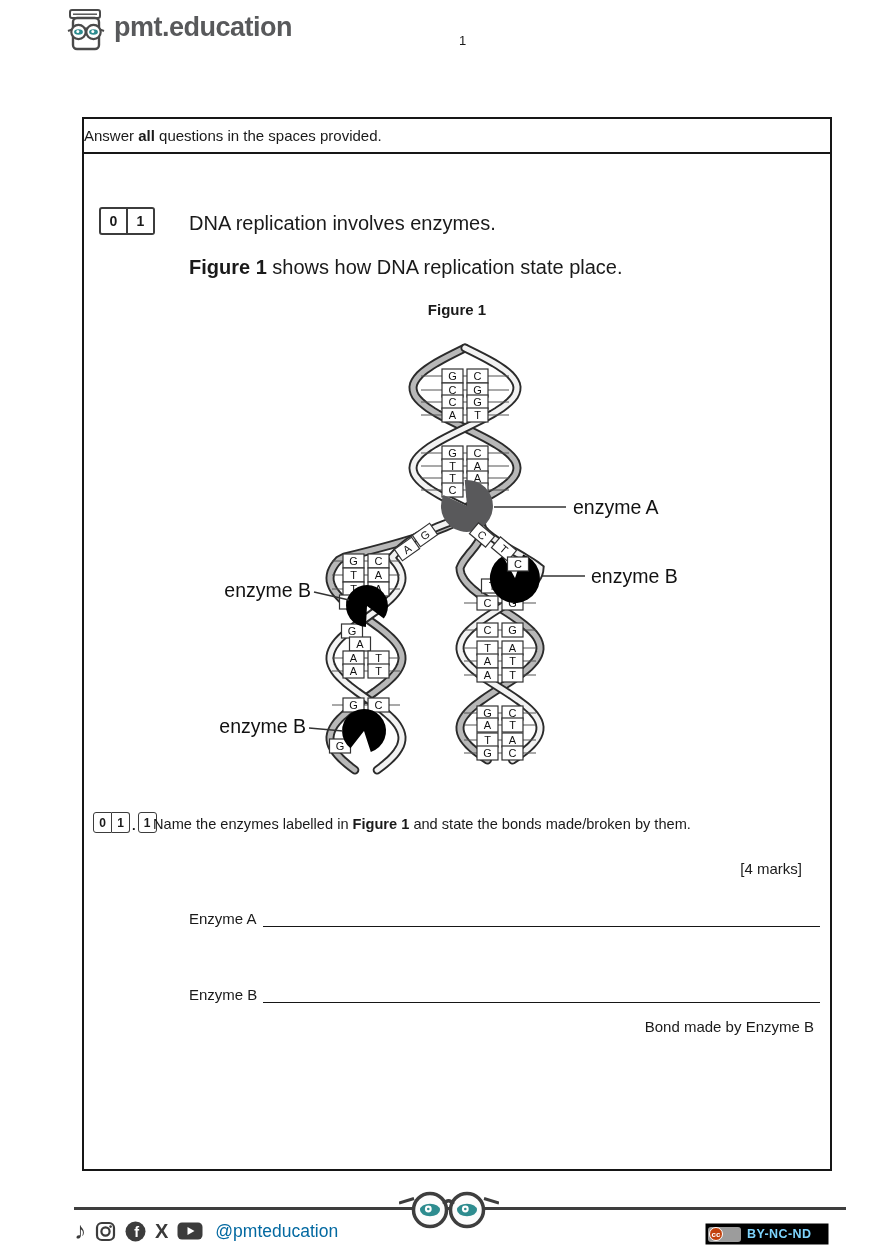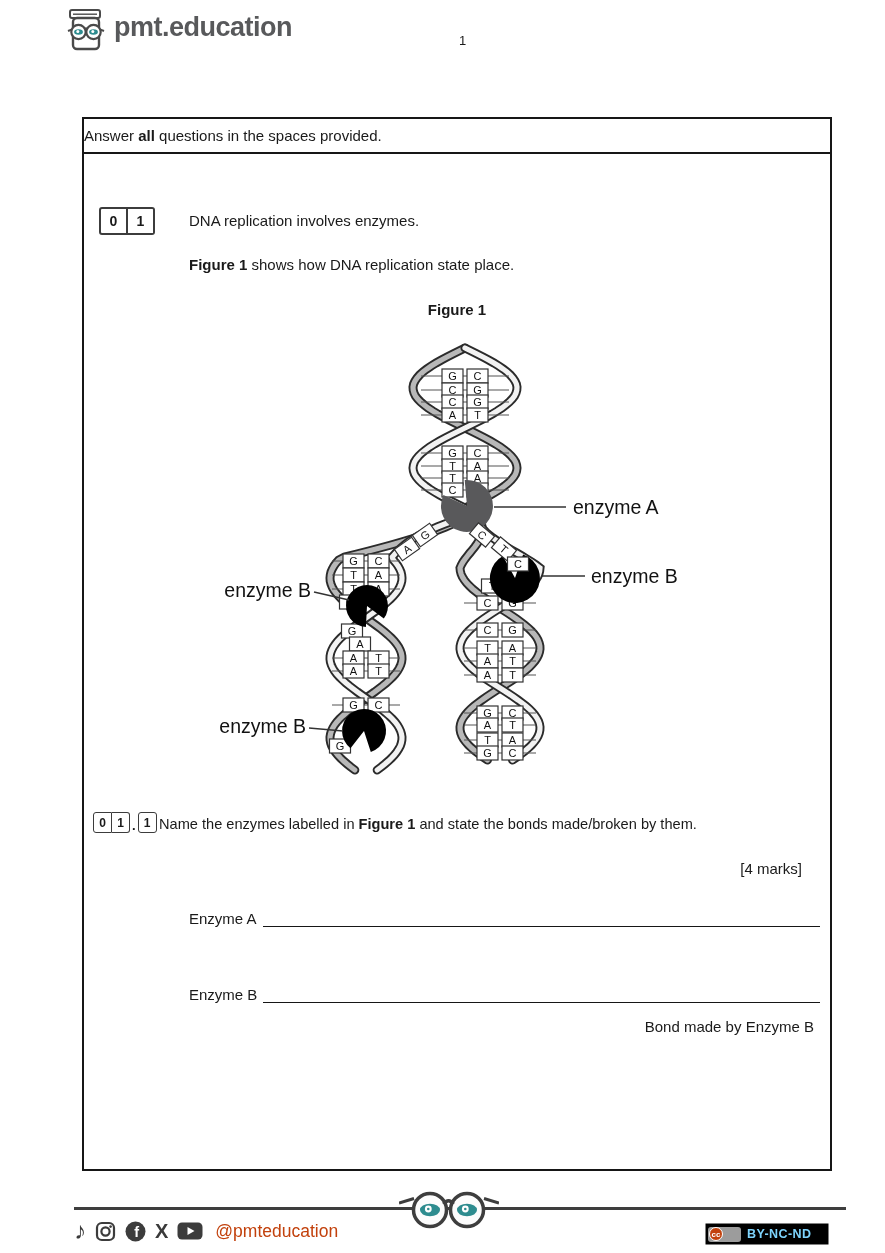--- a/index.html
+++ b/index.html
@@ -14,38 +14,38 @@
   .box-header{height:33px;line-height:33px;font-size:15px;border-bottom:2px solid #161616;}
   .abs{position:absolute;}
   .b{font-weight:bold;}
   .qcells{display:flex;}
   .qcell{width:25px;height:24px;border:2px solid #3c3c3c;border-radius:3px;background:#fff;
          display:flex;align-items:center;justify-content:center;font-weight:bold;font-size:14px;}
   .qcell+.qcell{border-left:none;border-radius:0 3px 3px 0;}
   .qcell:first-child{border-radius:3px 0 0 3px;}
   .qcell-sm{width:17px;height:19px;font-size:12px;border-width:1.5px;}
   .qdot{align-self:flex-end;font-weight:bold;margin:0 2px;font-size:13px;}
-  .qtext{font-size:15px;}
+  .qtext{font-size:20px;}
   .q11text{font-size:14.6px;white-space:nowrap;}
   .figtitle{left:0;width:100%;text-align:center;font-weight:bold;font-size:15px;}
   .marks{right:28px;font-weight:normal;font-size:15px;}
   .ans-row{position:absolute;left:105px;right:10px;display:flex;align-items:flex-end;height:22px;}
   .ans-label{font-size:15px;white-space:nowrap;margin-right:6px;}
   .ans-line{flex:1;border-bottom:1.5px solid #161616;height:20px;}
   
   #fig{position:absolute;left:180px;top:343px;width:510px;height:432px;}
   .figlabel{font-size:19.5px;fill:#111;font-family:"Liberation Sans",sans-serif;}
   .leader{stroke:#333;stroke-width:1.6;}
   
   .foot-line{position:absolute;left:54px;top:1207px;width:772px;height:3px;background:#3e3e3e;}
   .glasses{position:absolute;left:379px;top:1185px;width:100px;height:46px;}
   .social{position:absolute;left:54px;top:1216px;height:30px;display:flex;align-items:center;gap:9px;}
   .tiktok{font-size:24px;font-weight:bold;color:#3a3a3a;line-height:1;}
   .xicon{font-size:20px;font-weight:800;color:#3a3a3a;line-height:1;}
-  .handle{font-size:17.5px;color:#c2410c;margin-left:3px;}
+  .handle{font-size:17.5px;color:#0369a1;margin-left:3px;}
   .cc-badge{position:absolute;left:684px;top:1222px;width:126px;height:24px;background:#000;
             box-shadow:inset 0 0 0 1.5px #fff;display:flex;align-items:center;gap:6px;
             padding:0 6px 0 4px;box-sizing:border-box;}
   .cc-pill{width:33px;height:15px;background:#9c9c9c;border-radius:3px;display:flex;align-items:center;padding-left:1px;box-sizing:border-box;flex:none;}
   .cc-circle{width:14px;height:14px;border-radius:50%;background:#c2410c;border:1.5px solid #fff;color:#fff;
              font-size:8px;font-weight:bold;display:flex;align-items:center;justify-content:center;box-sizing:border-box;}
   .cc-text{color:#7dd3fc;font-weight:bold;font-size:12.5px;letter-spacing:0.4px;}
 </style>
 </head>
 <body>
@@ -79,21 +79,21 @@
     <div class="qtext abs" style="left:105px;top:93px;">DNA replication involves enzymes.</div>
     <div class="qtext abs" style="left:105px;top:137px;"><span class="b">Figure 1</span><span> shows how DNA replication state place.</span></div>
     <div class="figtitle abs" style="top:182px;">Figure 1</div>
 
     <div class="qcells abs" style="left:9px;top:693px;">
       <div class="qcell qcell-sm">0</div>
       <div class="qcell qcell-sm">1</div>
       <div class="qdot">.</div>
       <div class="qcell qcell-sm" style="border-radius:3px;border-left:1.5px solid #3c3c3c;">1</div>
     </div>
-    <div class="q11text abs" style="left:75px;top:697px;"><span>Name the enzymes labelled in </span><span class="b">Figure 1</span><span> and state the bonds made/broken by them.</span></div>
+    <div class="q11text abs" style="left:69px;top:697px;"><span>Name the enzymes labelled in </span><span class="b">Figure 1</span><span> and state the bonds made/broken by them.</span></div>
     <div class="marks abs" style="top:741px;">[4 marks]</div>
 
     <div class="ans-row" style="top:786px;">
       <span class="ans-label">Enzyme A</span>
       <span class="ans-line"></span>
     </div>
     <div class="ans-row" style="top:862px;">
       <span class="ans-label">Enzyme B</span>
       <span class="ans-line"></span>
     </div>

